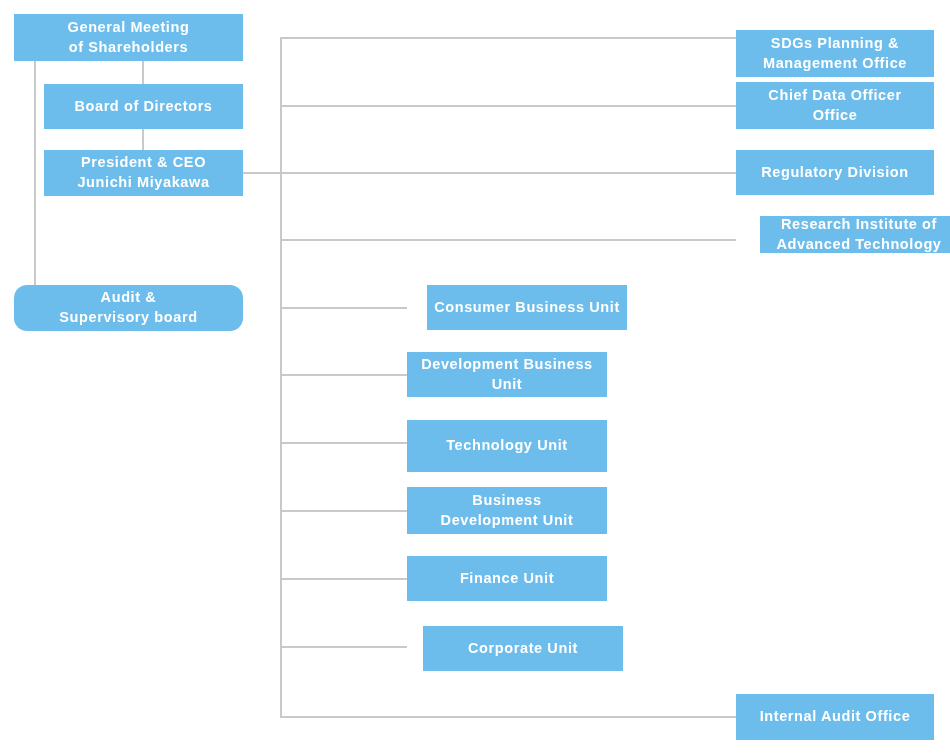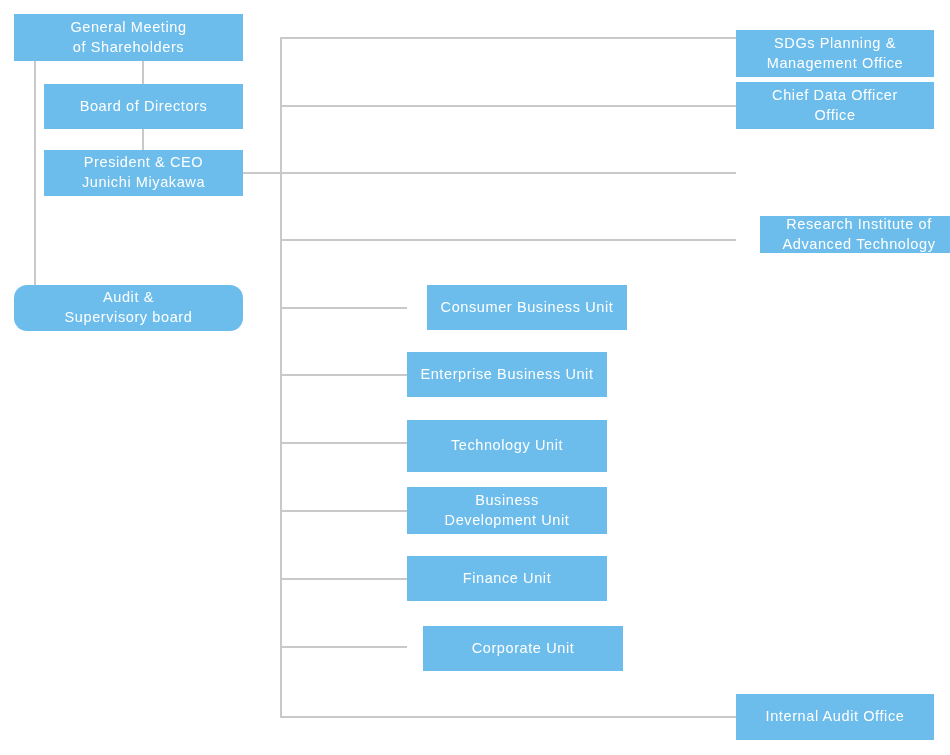--- a/index.html
+++ b/index.html
@@ -21,21 +21,21 @@
   .node {
     position: absolute;
     box-sizing: border-box;
     background: #6dbdec;
     color: #ffffff;
     display: flex;
     align-items: center;
     justify-content: center;
     text-align: center;
     font-size: 14.5px;
-    font-weight: normal;
+    font-weight: bold;
     letter-spacing: 0.6px;
     line-height: 1.35;
     padding: 0 6px;
     white-space: pre-line;
     user-select: none;
   }
   .connector {
     position: absolute;
     background: #c9c9c9;
   }
@@ -89,27 +89,28 @@
 
   <div class="node" style="left:14px; top:285px; width:229px; height:46px;border-radius:13px;">Audit &amp;
 Supervisory board</div>
 
   <div class="node" style="left:736px; top:14px; width:198px; height:47px;margin-top:16px;">SDGs Planning &amp;
 Management Office</div>
 
   <div class="node" style="left:736px; top:82px; width:198px; height:47px;">Chief Data Officer
 Office</div>
 
+  <div class="node" style="left:736px; top:150px; width:198px; height:45px;">Regulatory Division</div>
 
   <div class="node" style="left:760px; top:216px; width:198px; height:37px;">Research Institute of
 Advanced Technology</div>
 
   <div class="node" style="left:427px; top:285px; width:200px; height:45px;">Consumer Business Unit</div>
 
-  <div class="node" style="left:407px; top:352px; width:200px; height:45px;">Enterprise Business Unit</div>
+  <div class="node" style="left:407px; top:352px; width:200px; height:45px;">Development Business Unit</div>
 
   <div class="node" style="left:407px; top:420px; width:200px; height:52px;">Technology Unit</div>
 
   <div class="node" style="left:407px; top:487px; width:200px; height:47px;">Business
 Development Unit</div>
 
   <div class="node" style="left:407px; top:556px; width:200px; height:45px;">Finance Unit</div>
 
   <div class="node" style="left:407px; top:626px; width:200px; height:45px;margin-left:16px;">Corporate Unit</div>
 

